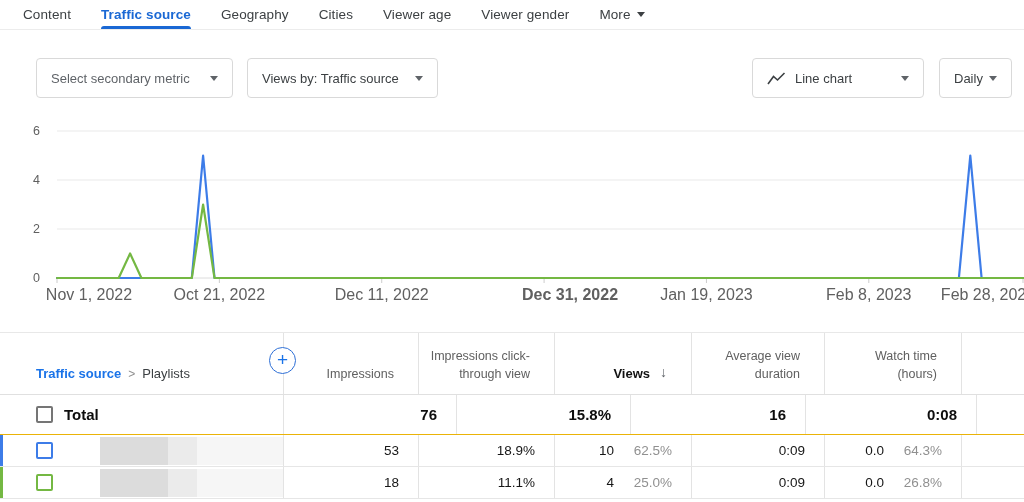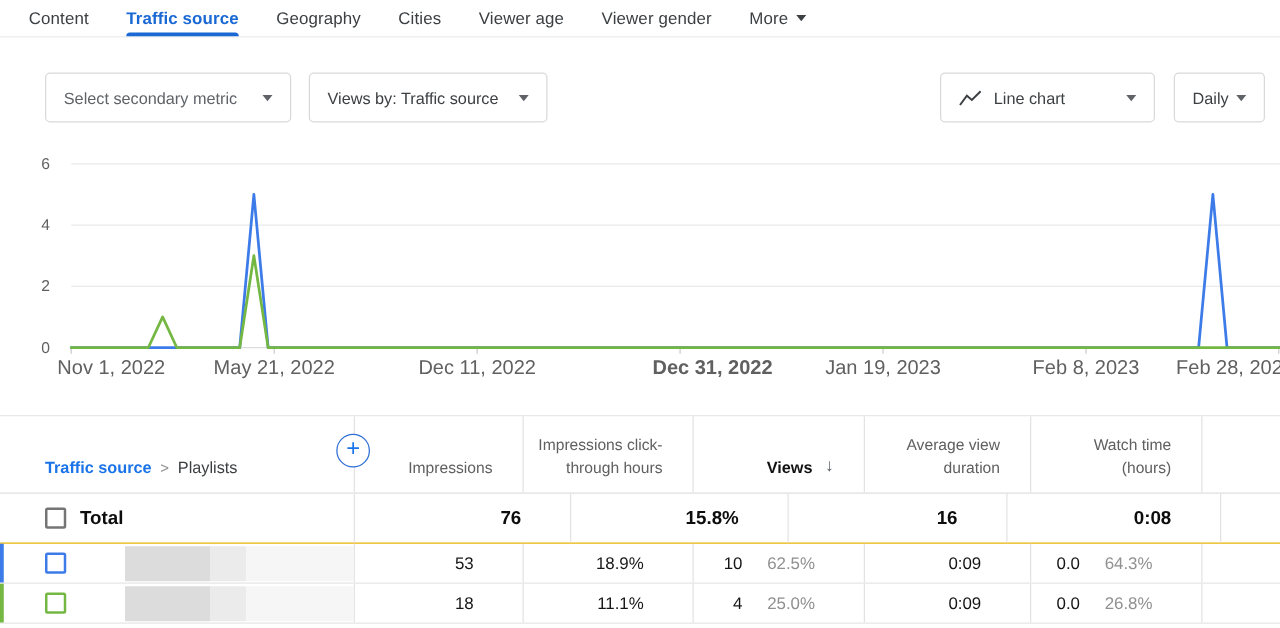--- a/index.html
+++ b/index.html
@@ -56,21 +56,21 @@
   .views-head { font-weight:bold; color:#111; font-size:13px; }
   .sort-arrow { color:#5f6368; font-size:14px; margin-left:10px; font-weight:normal; }
   .plusbtn { position:absolute; left:269px; top:14px; width:27px; height:27px; border:1.5px solid #2e6fd6;
     border-radius:50%; color:#1a73e8; font-size:19px; line-height:23px; text-align:center;
     background:#fff; cursor:pointer; z-index:2; }
 
   .trow-total { height:40px; border-bottom:1px solid #eab308;gap:38px; }
   .trow-total .cell { display:flex; align-items:center; }
   .trow { height:32px; border-bottom:1px solid #e6e6e6; }
   .trow .cell { display:flex; align-items:center; }
-  .num { justify-content:flex-end; padding-right:39px; font-size:13.5px; color:#161616; }
+  .num { justify-content:flex-end; padding-right:19px; font-size:13.5px; color:#161616; }
   .trow-total .num { font-size:15px; font-weight:bold; color:#0d0d0d; }
   .secondary { color:#909090; min-width:46px; text-align:right; margin-left:12px; }
   .c-label { padding-left:36px; }
   .cb { width:17px; height:17px; border:2px solid #757575; border-radius:2px; background:#fff;
     flex:0 0 auto; cursor:pointer; }
   .total-label { font-size:15px; font-weight:bold; color:#0d0d0d; margin-left:11px; }
   .rowbar { position:absolute; left:0; top:0; bottom:0; width:3px; }
   .redacted { margin-left:47px; width:265px; height:28px;
     background:linear-gradient(90deg,#dcdcdc 0%,#dcdcdc 37%,#ebebeb 37%,#ebebeb 53%,#f6f6f6 53%,#f6f6f6 100%); }
 </style>
@@ -144,38 +144,38 @@
       <line x1="868.8000000000001" y1="162" x2="868.8000000000001" y2="167" stroke="#cccccc" stroke-width="1"></line>
       <line x1="1023" y1="162" x2="1023" y2="167" stroke="#cccccc" stroke-width="1"></line>
       <polyline points="57.0,162.0 191.8,162.0 203.1,39.5 214.5,162.0 958.9,162.0 970.3,39.5 981.6,162.0 1023.9,162.0" fill="none" stroke="#3d7ce8" stroke-width="2.2" stroke-linejoin="round" stroke-linecap="round"></polyline>
       <polyline points="57.0,162.0 118.7,162.0 130.1,137.5 141.4,162.0 191.8,162.0 203.1,88.5 214.5,162.0 1023.9,162.0" fill="none" stroke="#74b843" stroke-width="2.2" stroke-linejoin="round" stroke-linecap="round"></polyline>
     </svg>
 <div class="ylab" style="top: 7px;">6</div>
     <div class="ylab" style="top: 56px;">4</div>
     <div class="ylab" style="top: 105px;">2</div>
     <div class="ylab" style="top: 154px;">0</div>
     <div class="xlab" style="left: 89px;">Nov 1, 2022</div>
-    <div class="xlab" style="left: 219.36px;">May 21, 2022</div>
+    <div class="xlab" style="left: 219.36px;">Oct 21, 2022</div>
     <div class="xlab" style="left: 381.72px;">Dec 11, 2022</div>
     <div class="xlab" style="left: 570px; font-weight: bold;">Dec 31, 2022</div>
     <div class="xlab" style="left: 706.44px;">Jan 19, 2023</div>
     <div class="xlab" style="left: 868.8px;">Feb 8, 2023</div>
     <div class="xlab" style="left: 988px;">Feb 28, 2023</div>
   </div>
 
 <div class="table">
   <div class="grid thead">
     <div class="cell c-bc">
       <span>
         <span class="bc-root">Traffic source</span><span class="bc-sep">&gt;</span><span class="bc-cur">Playlists</span>
       </span>
       <span class="plusbtn">+</span>
     </div>
     <div class="cell">Impressions</div>
-    <div class="cell">Impressions click-through hours</div>
+    <div class="cell">Impressions click-through view</div>
     <div class="cell">
       <span class="views-head">Views</span>
         <span class="sort-arrow">↓</span>
     </div>
     <div class="cell">Average view duration</div>
     <div class="cell">Watch time (hours)</div>
     <div class="cell"></div>
   </div>
 
   <div class="grid trow-total">

